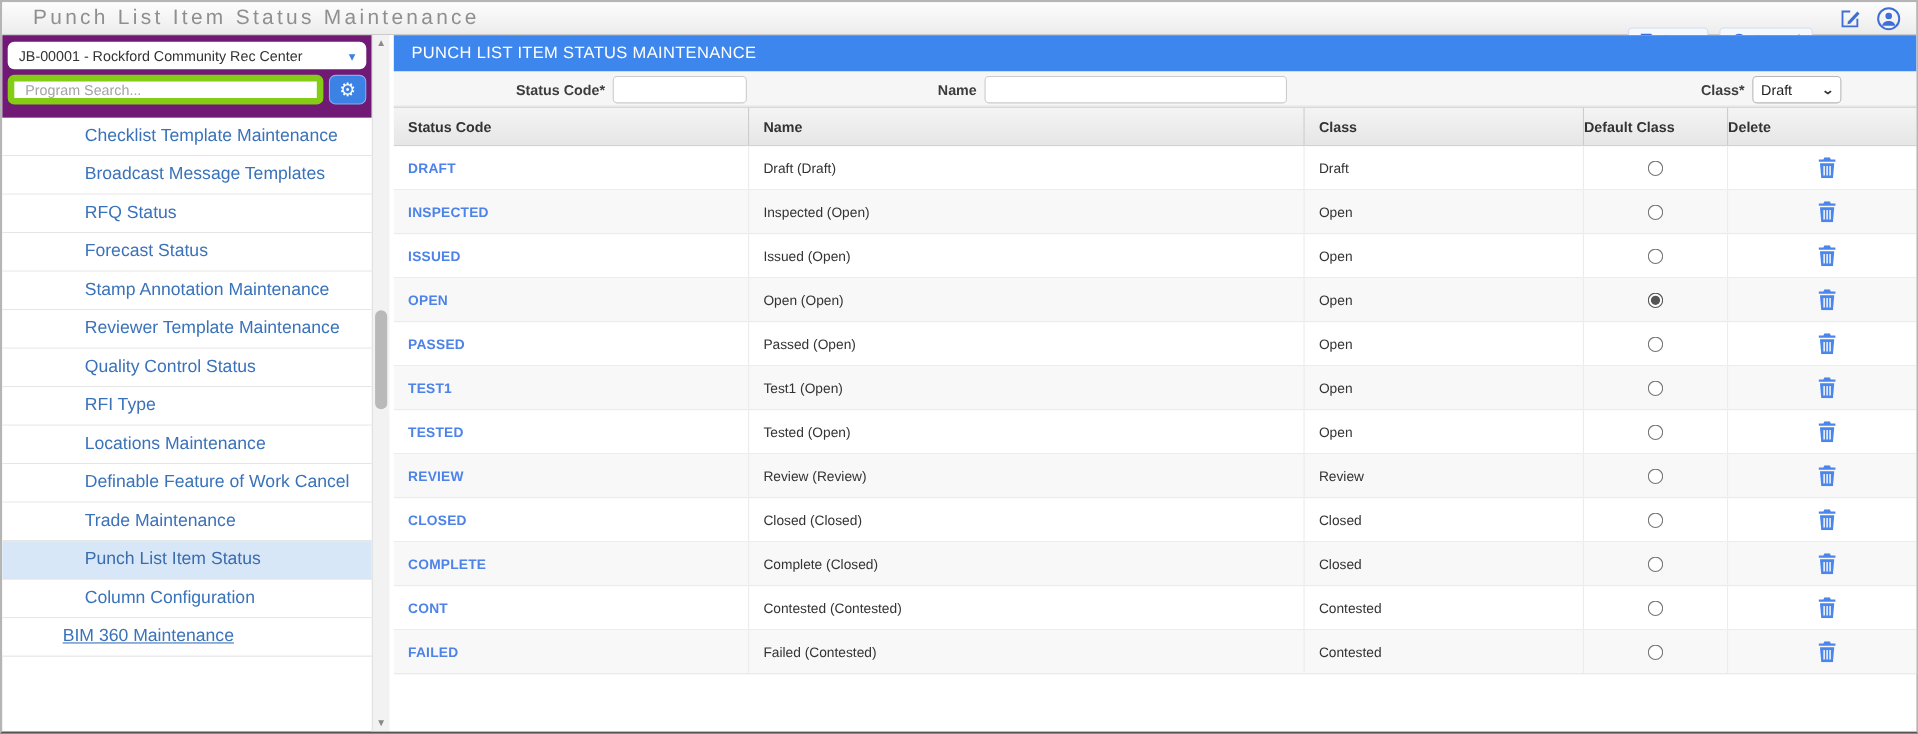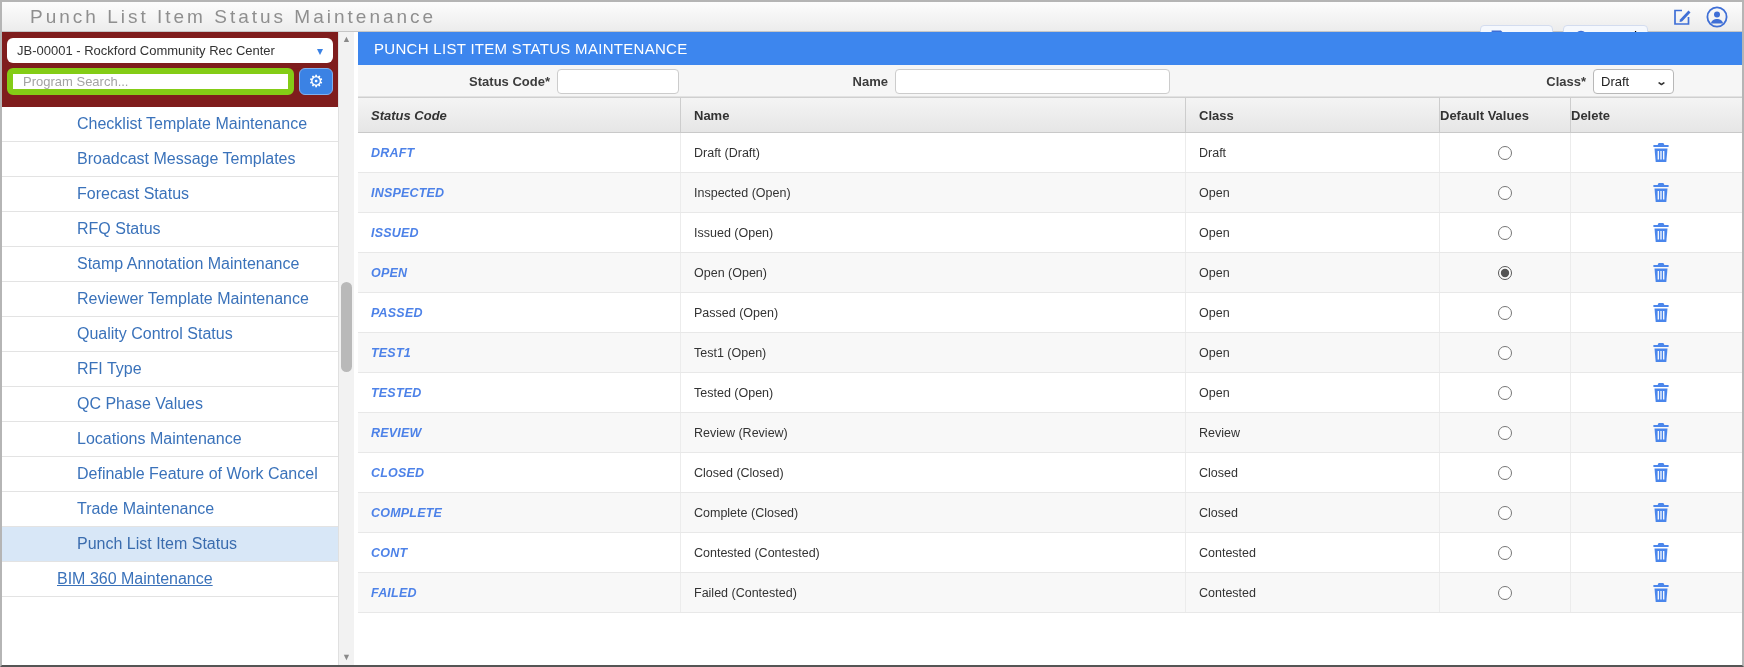--- a/index.html
+++ b/index.html
@@ -31,21 +31,21 @@
     color: #000000; font-size: 14px; padding: 3px 10px; cursor: pointer;
     font-family: "Liberation Sans", sans-serif;
     margin-top: 40px;
   }
   .icon-btn { background: none; border: none; cursor: pointer; display: flex; align-items: center; }
   
   .app { display: flex; height: 633px; }
   .sidebar { width: 352px; display: flex; flex-shrink: 0; }
   .sidebar-content { width: 336px; display: flex; flex-direction: column; }
   .sidebar-head {
-    background: #7f1d1d; padding: 6px 5px 12px 5px; height: 75px;
+    background: #701a75; padding: 6px 5px 12px 5px; height: 75px;
     display: flex; flex-direction: column; gap: 5px;
   }
   .project-select {
     background: #fff; border-radius: 6px; height: 29px;
     display: flex; align-items: center; justify-content: space-between;
     padding: 0 10px; font-size: 13px; color: #333; cursor: pointer;
   }
   .chev-down { color: #3b82e4; font-size: 12px; }
   .search-row { display: flex; gap: 5px; height: 29px; }
   .search-input {
@@ -121,21 +121,21 @@
   .th:last-child { border-right: none; }
   .tbody { flex: 1; }
   .trow { height: 40px; display: flex; background: #fff; border-bottom: 1px solid #e8e8e8; }
   .trow.alt { background: #f8f8f8; }
   .cell {
     display: flex; align-items: center; padding-left: 13px;
     font-size: 12.5px; color: #333; border-right: 1px solid #ececec;
     overflow: hidden; white-space: nowrap;
   }
   .cell:last-child { border-right: none; }
-  .c-code { width: 323px; font-style: italic; }
+  .c-code { width: 323px; }
   .c-name { width: 505px; }
   .c-class { width: 254px; }
   .c-default { width: 131px; justify-content: center; padding-left: 0; }
   .c-delete { width: 179px; justify-content: center; padding-left: 0; }
   .code-link {
     color: #4d82e8; font-weight: 600; text-decoration: none; cursor: pointer;
     letter-spacing: 0.2px;
   }
   .radio { width: 14px; height: 14px; accent-color: #555; cursor: pointer; }
   .trash { display: flex; cursor: pointer; }
@@ -202,51 +202,51 @@
         </div>
       </div>
       <div class="menu">
           <div class="menu-item">
             <span>Checklist Template Maintenance</span>
           </div>
           <div class="menu-item">
             <span>Broadcast Message Templates</span>
           </div>
           <div class="menu-item">
+            <span>RFQ Status</span>
+          </div>
+          <div class="menu-item">
             <span>Forecast Status</span>
           </div>
           <div class="menu-item">
-            <span>RFQ Status</span>
-          </div>
-          <div class="menu-item">
             <span>Stamp Annotation Maintenance</span>
           </div>
           <div class="menu-item">
             <span>Reviewer Template Maintenance</span>
           </div>
           <div class="menu-item">
             <span>Quality Control Status</span>
           </div>
           <div class="menu-item">
             <span>RFI Type</span>
-          </div>
-          <div class="menu-item">
-            <span>QC Phase Values</span>
           </div>
           <div class="menu-item">
             <span>Locations Maintenance</span>
           </div>
           <div class="menu-item">
             <span>Definable Feature of Work Cancel</span>
           </div>
           <div class="menu-item">
             <span>Trade Maintenance</span>
           </div>
           <div class="menu-item selected">
             <span>Punch List Item Status</span>
+          </div>
+          <div class="menu-item">
+            <span>Column Configuration</span>
           </div>
           <div class="menu-item lvl1">
             <span>BIM 360 Maintenance</span>
           </div>
         </div>
     </div>
     <div class="scroll-strip">
       <span class="scroll-arrow">▲</span>
       <div class="scroll-thumb"></div>
       <span class="scroll-arrow">▼</span>
@@ -273,21 +273,21 @@
           <span>Draft</span>
           <span class="sel-chev">⌄</span>
         </div>
       </div>
     </div>
 
     <div class="thead">
       <div class="th c-code">Status Code</div>
       <div class="th c-name">Name</div>
       <div class="th c-class">Class</div>
-      <div class="th c-default" style="justify-content:flex-start;">Default Values</div>
+      <div class="th c-default" style="justify-content:flex-start;">Default Class</div>
       <div class="th c-delete" style="justify-content:flex-start;">Delete</div>
     </div>
 
     <div class="tbody">
         <div class="trow">
           <div class="cell c-code">
             <a class="code-link">DRAFT</a>
           </div>
           <div class="cell c-name">Draft (Draft)</div>
           <div class="cell c-class">Draft</div>

